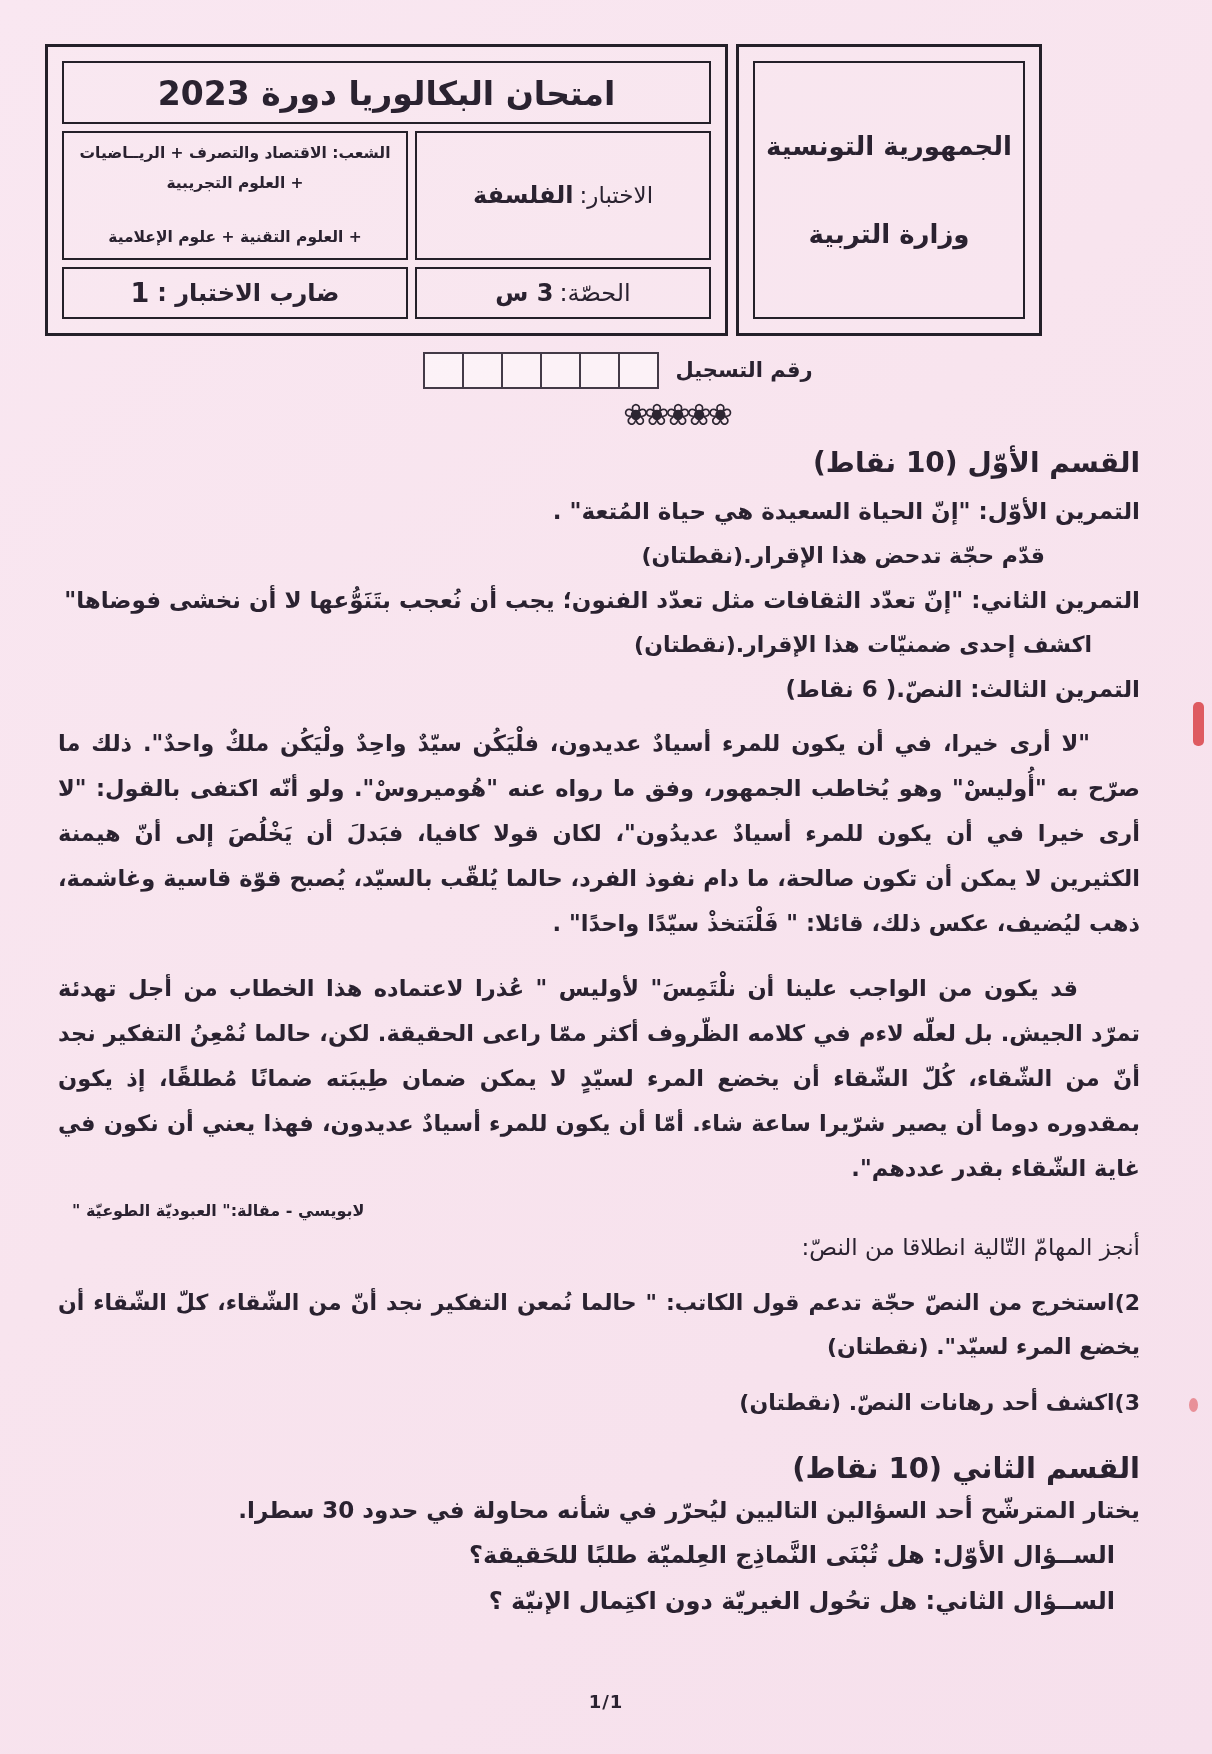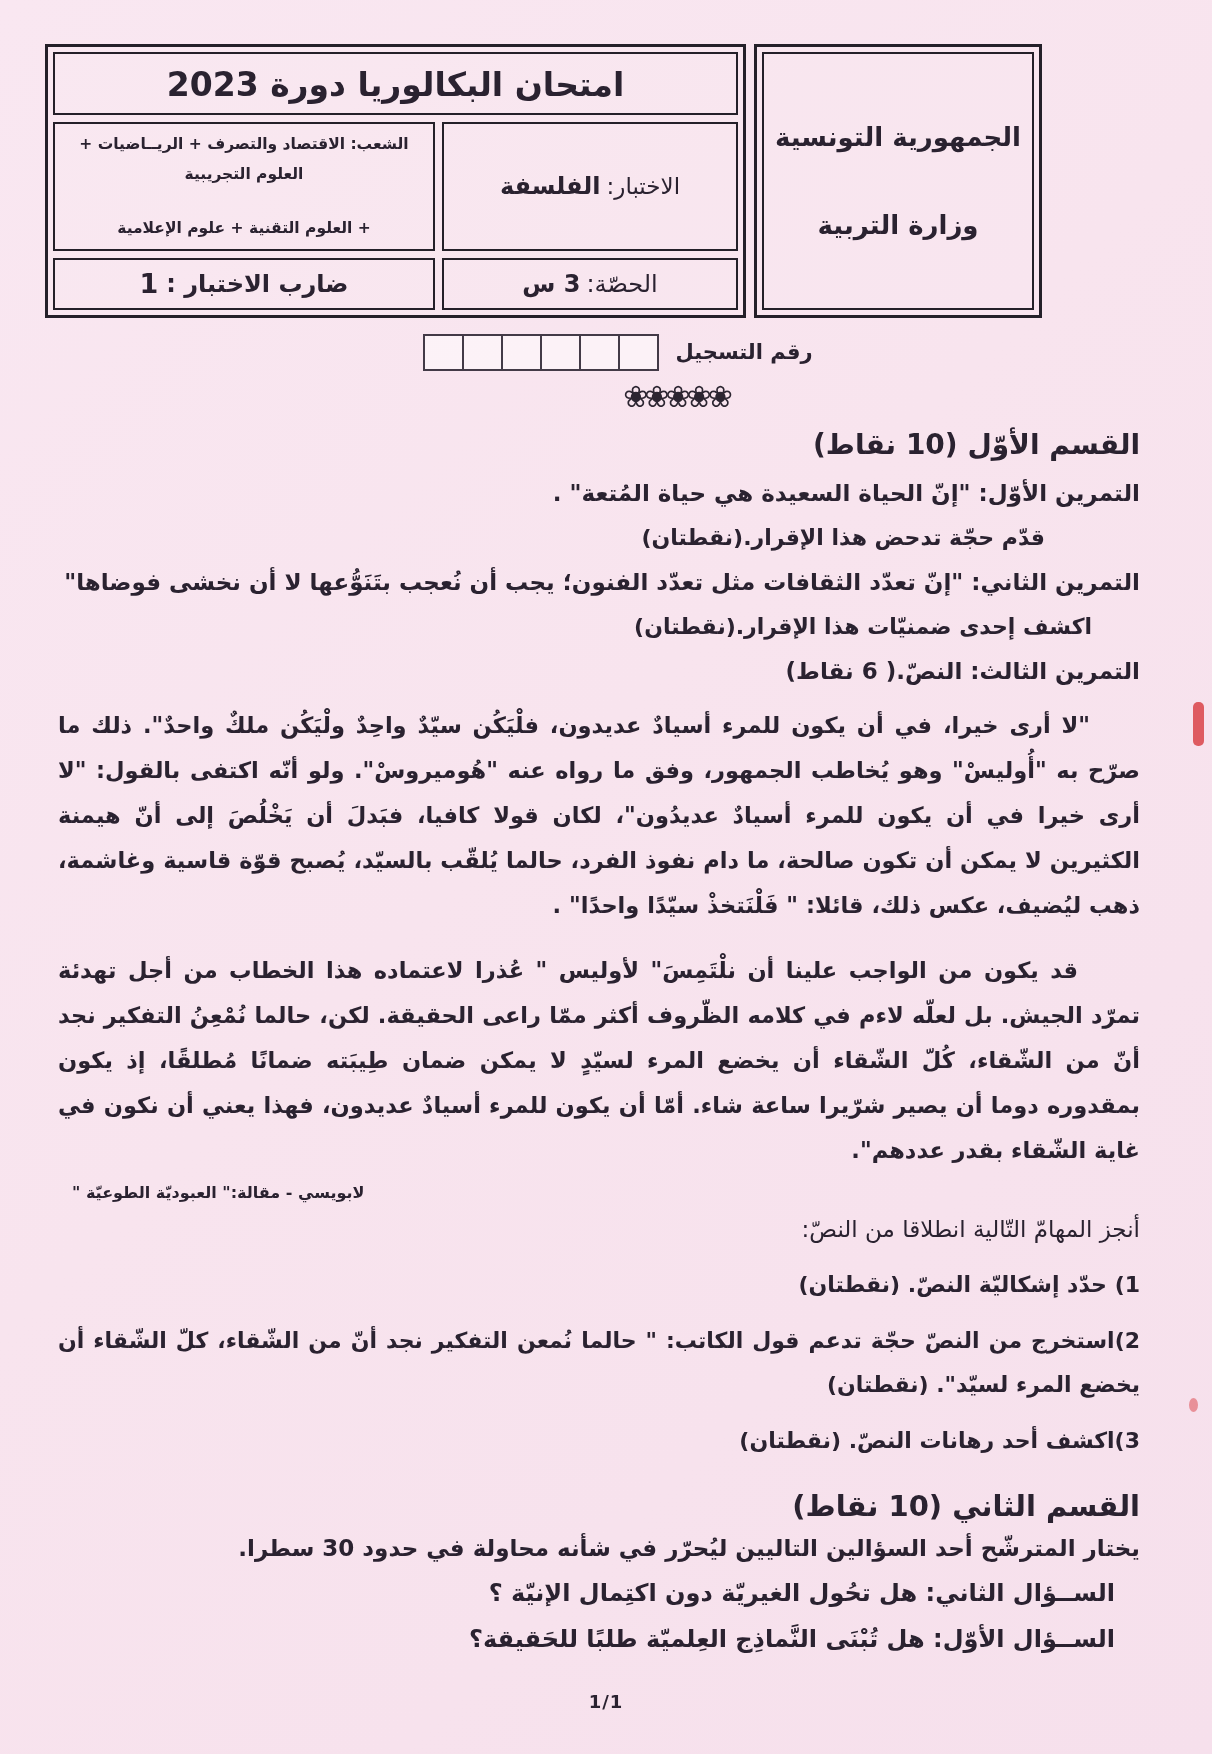--- a/index.html
+++ b/index.html
@@ -12,21 +12,21 @@
     font-family:"DejaVu Sans","Liberation Sans",sans-serif;
     direction:rtl;
     overflow:hidden;
   }
   
   .header{
     display:flex;
     gap:8px;
     margin:44px 170px 0 45px;
   }
-  .dbox{border:3px solid #242029;padding:5px;background:rgba(255,255,255,0.06);}
+  .dbox{border:3px solid #242029;padding:14px;background:rgba(255,255,255,0.06);}
   .ministry-box{width:272px;flex:none;}
   .ministry-inner{
     border:2px solid #242029;
     height:100%;
     display:flex;flex-direction:column;justify-content:space-evenly;align-items:center;
     padding:10px 6px;box-sizing:border-box;
   }
   .ministry-line{font-size:26px;font-weight:bold;}
   .exam-box{flex:1;display:flex;flex-direction:column;gap:7px;}
   .exam-title-cell{
@@ -170,28 +170,27 @@
     <p class="ex-task small-indent">اكشف إحدى ضمنيّات هذا الإقرار.(نقطتان)</p>
 
     <p class="ex-title">التمرين الثالث: النصّ.( 6 نقاط)</p>
 
     <p class="body-par p1">"لا أرى خيرا، في أن يكون للمرء أسيادٌ عديدون، فلْيَكُن سيّدٌ واحِدٌ ولْيَكُن ملكٌ واحدٌ". ذلك ما صرّح به "أُوليسْ" وهو يُخاطب الجمهور، وفق ما رواه عنه "هُوميروسْ". ولو أنّه اكتفى بالقول: "لا أرى خيرا في أن يكون للمرء أسيادٌ عديدُون"، لكان قولا كافيا، فبَدلَ أن يَخْلُصَ إلى أنّ هيمنة الكثيرين لا يمكن أن تكون صالحة، ما دام نفوذ الفرد، حالما يُلقّب بالسيّد، يُصبح قوّة قاسية وغاشمة، ذهب ليُضيف، عكس ذلك، قائلا: " فَلْنَتخذْ سيّدًا واحدًا" .</p>
     <p class="body-par p2">قد يكون من الواجب علينا أن نلْتَمِسَ" لأوليس "  عُذرا لاعتماده هذا الخطاب من أجل تهدئة تمرّد الجيش. بل لعلّه لاءم في كلامه الظّروف أكثر ممّا راعى الحقيقة. لكن، حالما نُمْعِنُ التفكير نجد أنّ من الشّقاء، كُلّ الشّقاء أن يخضع المرء لسيّدٍ لا يمكن ضمان طِيبَته ضمانًا مُطلقًا، إذ يكون بمقدوره دوما أن يصير شرّيرا ساعة شاء. أمّا أن يكون للمرء أسيادٌ عديدون، فهذا يعني أن نكون في غاية الشّقاء بقدر عددهم".</p>
 
     <p class="attribution">لابويسي - مقالة:" العبوديّة الطوعيّة "</p>
 
     <p class="tasks-intro">أنجز المهامّ التّالية انطلاقا من النصّ:</p>
-    <p class="task-line">1) حدّد إشكاليّة النصّ. (نقطتان)</p>
     <p class="task-line">2)استخرج من النصّ حجّة تدعم قول الكاتب: " حالما نُمعن التفكير نجد أنّ من الشّقاء، كلّ الشّقاء أن يخضع المرء لسيّد". (نقطتان)</p>
     <p class="task-line">3)اكشف أحد رهانات النصّ. (نقطتان)</p>
 
     <h2 class="sec2-heading">القسم الثاني (10 نقاط)</h2>
     <p class="sec2-intro">يختار المترشّح أحد السؤالين التاليين ليُحرّر في شأنه محاولة في حدود 30 سطرا.</p>
+    <p class="question-line">الســؤال الأوّل: هل تُبْنَى النَّماذِج العِلميّة طلبًا للحَقيقة؟</p>
     <p class="question-line">الســؤال الثاني: هل تحُول الغيريّة دون اكتِمال الإنيّة ؟</p>
-    <p class="question-line">الســؤال الأوّل: هل تُبْنَى النَّماذِج العِلميّة طلبًا للحَقيقة؟</p>
 
   </main>
 
   <div class="footer">1/1</div>
 
   <div class="scan-artifact"></div>
   <div class="scan-artifact2"></div>
 
 </div>
 

